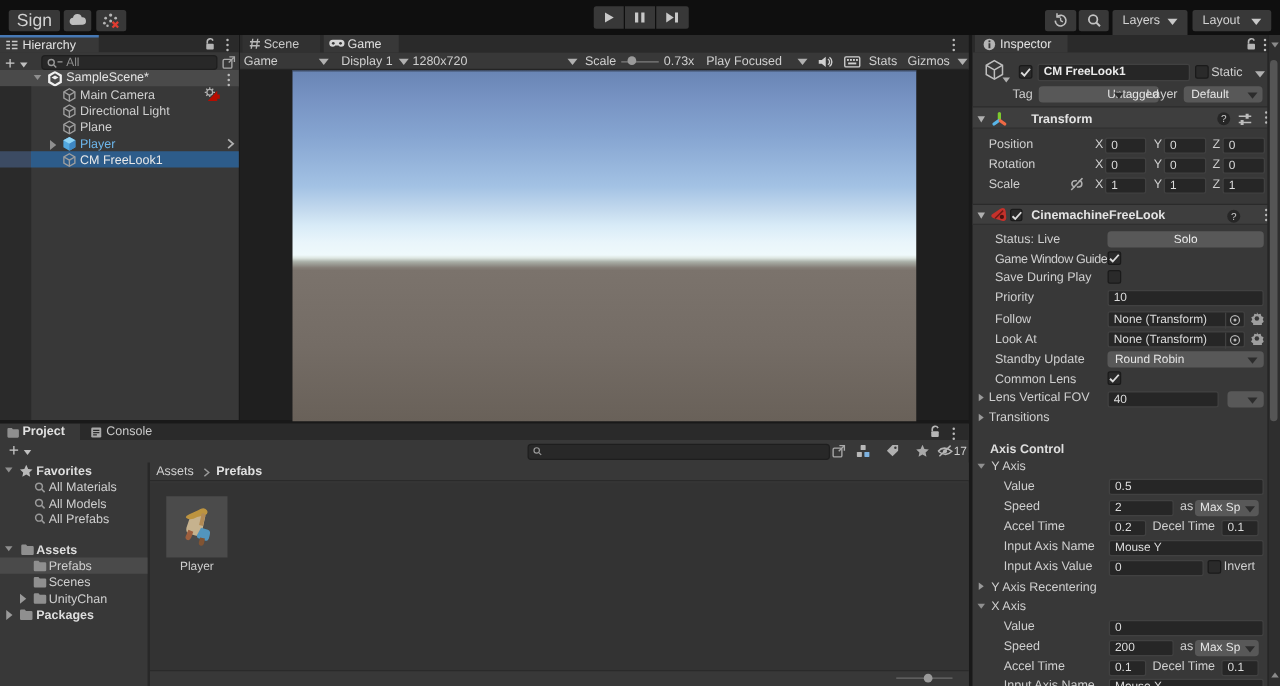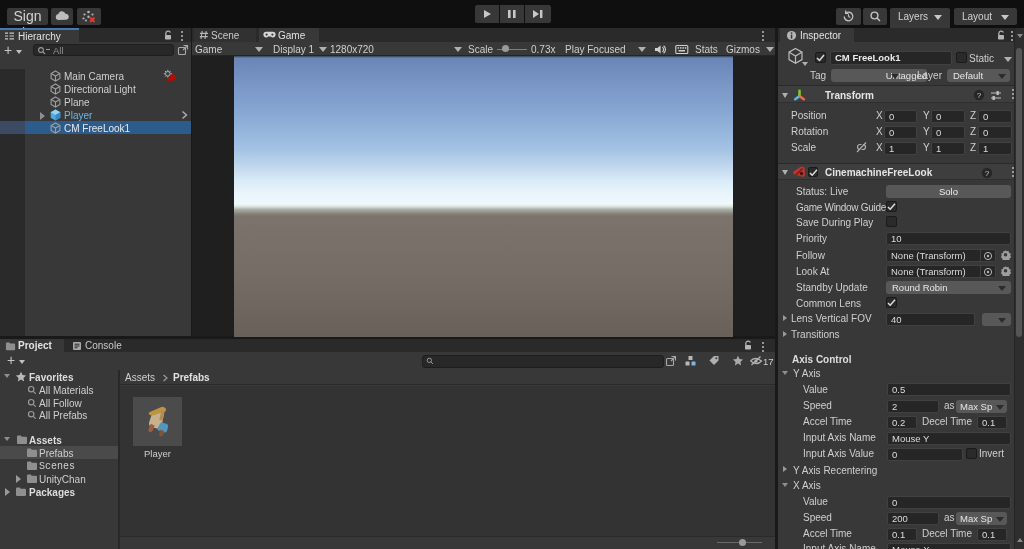--- a/index.html
+++ b/index.html
@@ -121,20 +121,29 @@
     <div class="txt" style="left:19px;top:-1px;color:#8f8f8f;font-size:9.5px;">All</div>
   </div>
   <svg class="abs" width="12" height="12" style="left:177px;top:16px;">
       <g fill="none" stroke="#a8a8a8" stroke-width="1.1">
         <rect x="1.5" y="3.5" width="7" height="7" rx="1"></rect>
         <path d="M6.5 1.5 h4 v4"></path>
         <path d="M10 2 l-4 4"></path>
       </g>
     </svg>
 
+  <div class="abs" style="left:0;top:28px;width:191px;height:13px;background:#4a4a4a;">
+    <span class="fold" style="left:27px;top:4px;"></span>
+    <svg class="abs" width="12" height="12" style="left:38px;top:0.5px;">
+        <path d="M6 0.7 l4.6 2.65 v5.3 L6 11.3 1.4 8.65 v-5.3 z" fill="none" stroke="#efefef" stroke-width="1.8"></path>
+        <path d="M6 3.4 l2.8 1.6 L6 6.6 3.2 5 z" fill="#efefef"></path>
+      </svg>
+    <div class="txt" style="left:53px;top:0;color:#e4e4e4;">SampleScene*</div>
+    <span class="dots3" style="left:182px;top:3px;"></span>
+  </div>
 
   <div class="abs" style="left:0;top:41px;width:25px;height:267px;background:#2a2a2a;"></div>
 
   <div class="abs" style="left:0;top:93px;width:191px;height:13px;background:linear-gradient(to right,#3c4b63 0,#3c4b63 25px,#2d5c8a 25px);"></div>
 
   <svg class="abs" width="11" height="12" style="left:50px;top:42px;">
       <use href="#wcube"></use>
     </svg>
   <div class="txt" style="left:64px;top:41.5px;">Main Camera</div>
   <svg class="abs" width="15" height="13" style="left:163px;top:41px;">
@@ -299,39 +308,39 @@
       <path d="M6 0.8 l1.55 3.3 3.5 0.4 -2.6 2.4 0.7 3.5 L6 8.6 2.85 10.4 l0.7-3.5 -2.6-2.4 3.5-0.4 z" fill="#b9b9b9"></path>
     </svg>
   <div class="txt b" style="left:29px;top:32px;color:#dedede;">Favorites</div>
   <svg class="abs" width="11" height="11" style="left:27px;top:46px;">
       <use href="#mag"></use>
     </svg>
   <div class="txt" style="left:39px;top:44.5px;">All Materials</div>
   <svg class="abs" width="11" height="11" style="left:27px;top:59px;">
       <use href="#mag"></use>
     </svg>
-  <div class="txt" style="left:39px;top:57.5px;">All Follow</div>
+  <div class="txt" style="left:39px;top:57.5px;">All Models</div>
   <svg class="abs" width="11" height="11" style="left:27px;top:71px;">
       <use href="#mag"></use>
     </svg>
   <div class="txt" style="left:39px;top:69.5px;">All Prefabs</div>
   <span class="fold" style="left:4px;top:98px;"></span>
   <svg class="abs" width="12" height="11" style="left:16px;top:95px;">
       <use href="#folder"></use>
     </svg>
   <div class="txt b" style="left:29px;top:94.5px;color:#dedede;">Assets</div>
   <div class="abs" style="left:0;top:107px;width:118px;height:13px;background:#4a4a4a;"></div>
   <svg class="abs" width="12" height="11" style="left:26px;top:108px;">
       <use href="#folder"></use>
     </svg>
   <div class="txt" style="left:39px;top:107.5px;">Prefabs</div>
   <svg class="abs" width="12" height="11" style="left:26px;top:121px;">
       <use href="#folder"></use>
     </svg>
-  <div class="txt" style="left:39px;top:120.5px;font-family:Liberation Mono, monospace;">Scenes</div>
+  <div class="txt" style="left:39px;top:120.5px;">Scenes</div>
   <span class="trir" style="left:16px;top:136px;"></span>
   <svg class="abs" width="12" height="11" style="left:26px;top:134px;">
       <use href="#folder"></use>
     </svg>
   <div class="txt" style="left:39px;top:133.5px;">UnityChan</div>
   <span class="trir" style="left:5px;top:149px;"></span>
   <svg class="abs" width="12" height="11" style="left:15px;top:147px;">
       <use href="#folder"></use>
     </svg>
   <div class="txt b" style="left:29px;top:146.5px;color:#dedede;">Packages</div>

